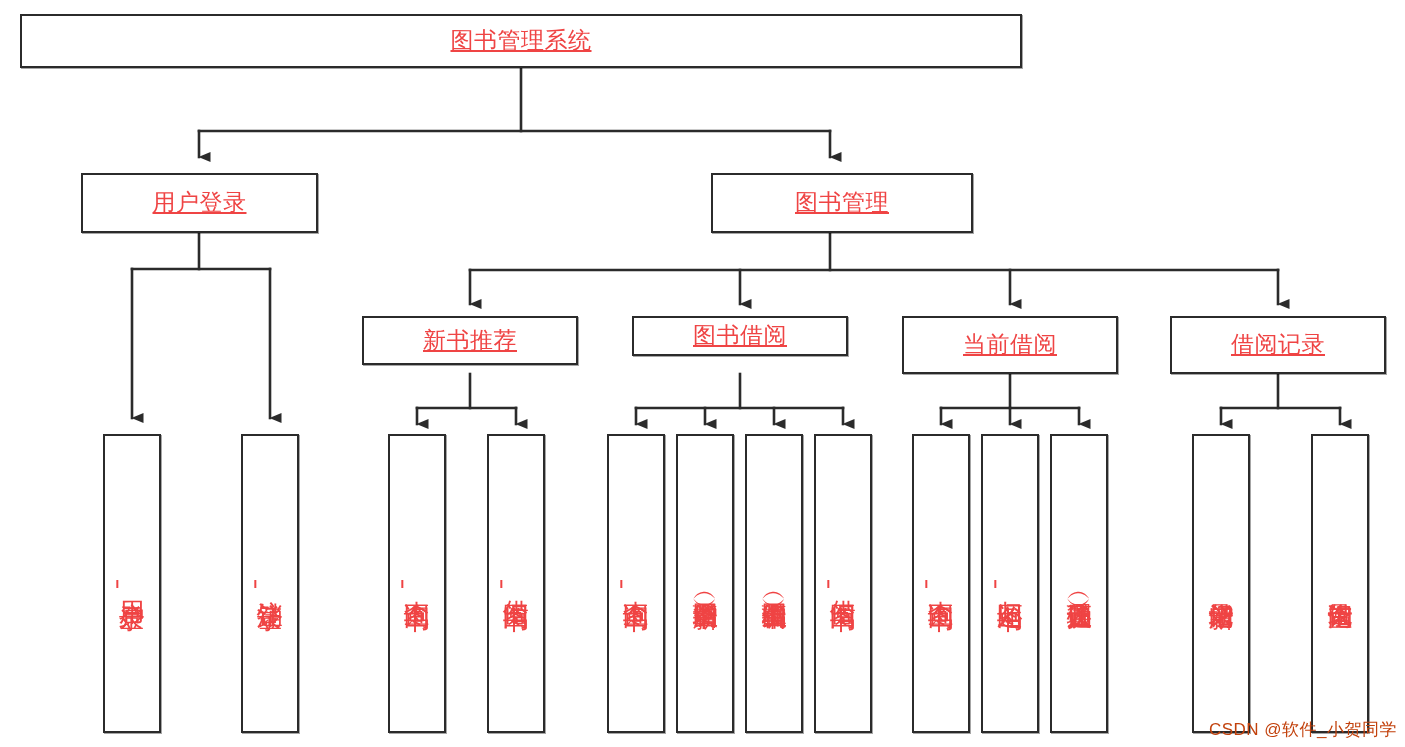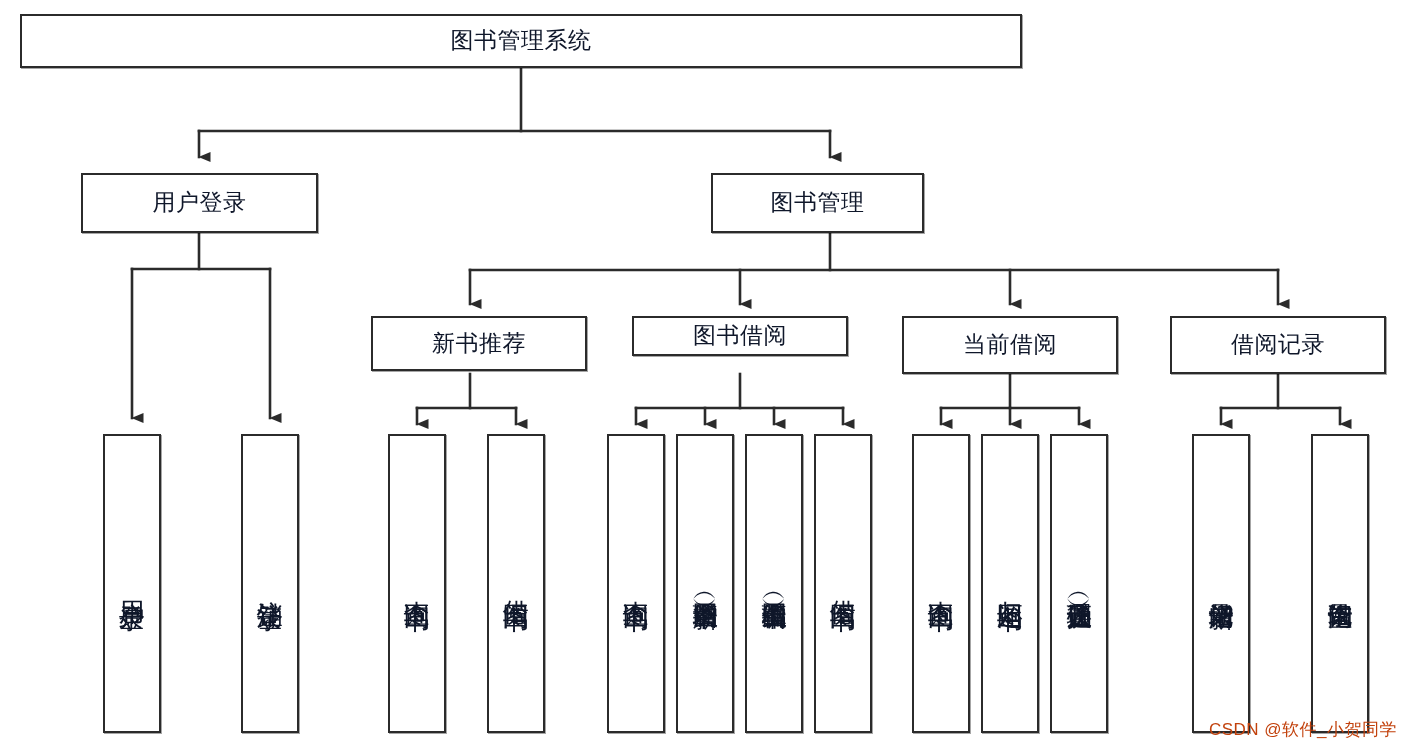--- a/index.html
+++ b/index.html
@@ -29,23 +29,24 @@
     position: absolute;
     box-sizing: border-box;
     background: #ffffff;
     border: 2px solid #2b2b2b;
     display: flex;
     align-items: center;
     justify-content: center;
     box-shadow: 1px 1px 0 rgba(0,0,0,0.35);
   }
   .node .label {
-    color: #0f172a;
+    color: #ef4444;
     letter-spacing: 0.5px;
     white-space: nowrap;
+    text-decoration: underline;
   }
   .node.horiz .label {
     font-size: 23px;
     line-height: 1.1;
   }
   .node.vert {
     align-items: center;
     justify-content: center;
     padding: 4px 0;
   }
@@ -128,25 +129,25 @@
   </svg>
 
   <div class="node horiz" style="left:20px; top:14px; width:1002px; height:54px;">
     <span class="label">图书管理系统</span>
   </div>
 
   <div class="node horiz" style="left:81px; top:173px; width:237px; height:60px;">
     <span class="label">用户登录</span>
   </div>
 
-  <div class="node horiz" style="left:711px; top:173px; width:213px; height:60px;">
+  <div class="node horiz" style="left:711px; top:173px; width:262px; height:60px;">
     <span class="label">图书管理</span>
   </div>
 
-  <div class="node horiz" style="left:371px; top:316px; width:216px; height:55px;">
+  <div class="node horiz" style="left:362px; top:316px; width:216px; height:49px;">
     <span class="label">新书推荐</span>
   </div>
 
   <div class="node horiz" style="left:632px; top:316px; width:216px; height:40px;">
     <span class="label">图书借阅</span>
   </div>
 
   <div class="node horiz" style="left:1170px; top:316px; width:216px; height:58px;">
     <span class="label">借阅记录</span>
   </div>

